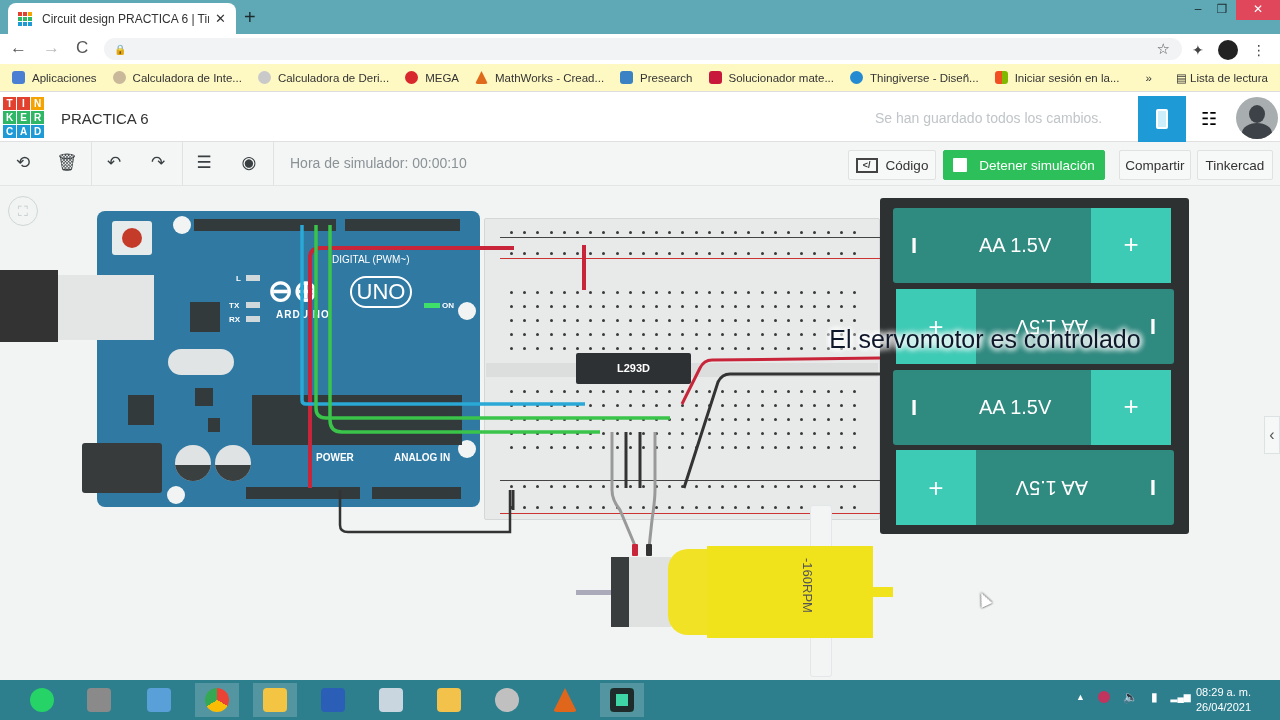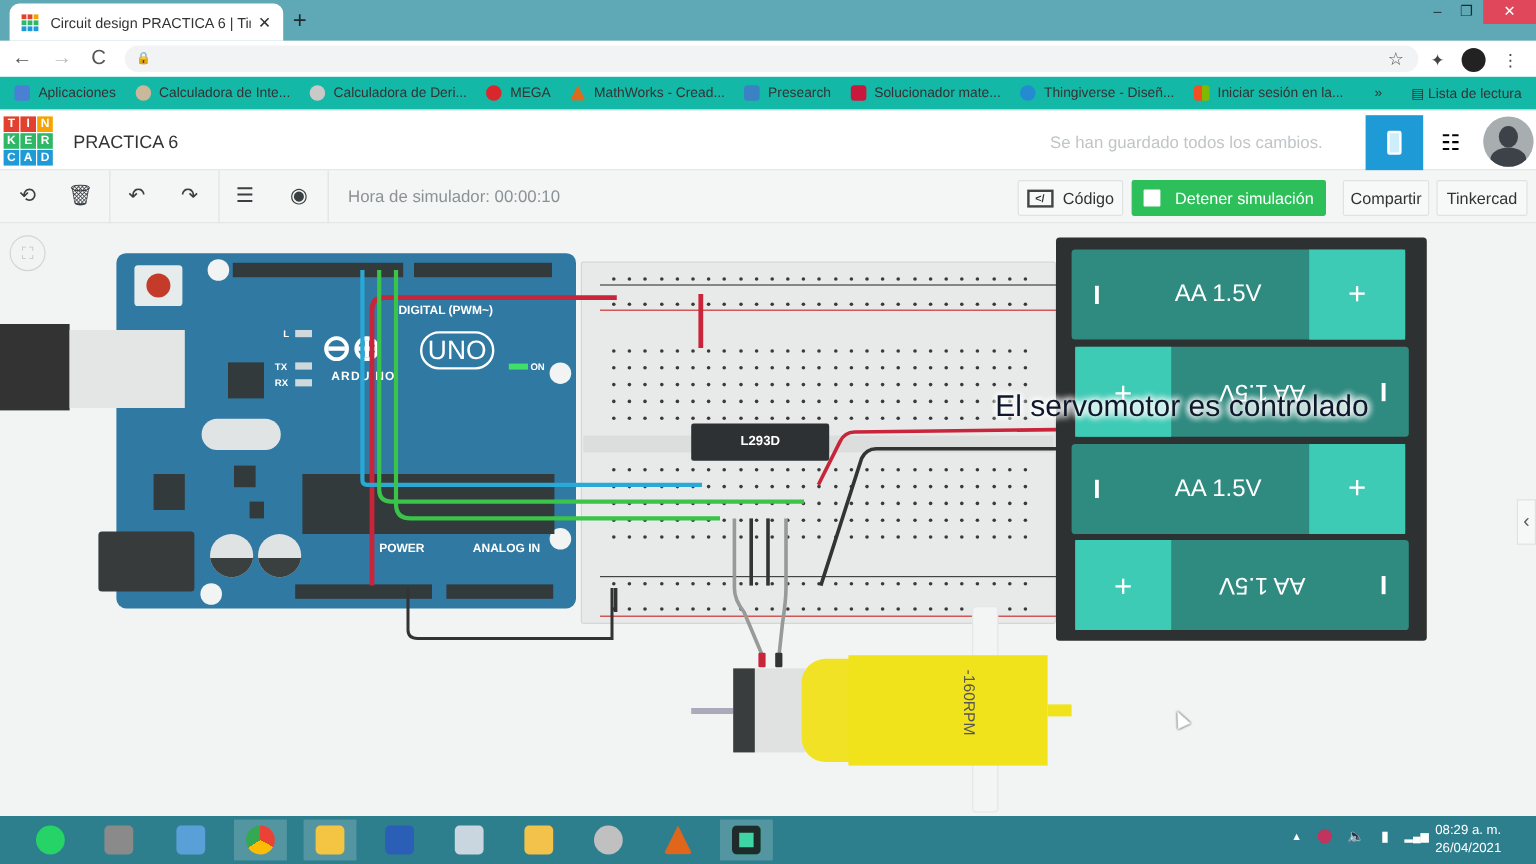--- a/index.html
+++ b/index.html
@@ -15,21 +15,21 @@
 #newtab{left:244px;top:6px;font-size:20px;color:#1d2a2e}
 .winbtn{top:0;height:20px;width:28px;text-align:center;font-size:12px;color:#1d2a2e;line-height:18px}
 #wclose{background:#e0475a;color:#fff;width:44px}
 #addrbar{left:0;top:34px;width:1280px;height:30px;background:#fff}
 #navicons{left:10px;top:38px;display:flex;gap:16px;font-size:17px;color:#555}
 #omni{left:104px;top:38px;width:1078px;height:22px;background:#f1f3f4;border-radius:11px;display:flex;align-items:center;padding-left:10px;font-size:13px;color:#222}
 #omni .lock{font-size:10px;color:#555;margin-right:8px}
 #omni .star{position:absolute;right:12px;color:#555;font-size:15px}
 #ext{left:1192px;top:40px;display:flex;gap:14px;align-items:center;font-size:14px;color:#444}
 #ext .av{width:20px;height:20px;border-radius:50%;background:#222}
-#bookmarks{left:0;top:64px;width:1280px;height:28px;background:#14b8a6;display:flex;align-items:center;padding-left:12px;font-size:11.5px;color:#333;border-bottom:1px solid #ddd}
+#bookmarks{left:0;top:64px;width:1280px;height:28px;background:#fef9c3;display:flex;align-items:center;padding-left:12px;font-size:11.5px;color:#333;border-bottom:1px solid #ddd}
 .bm{display:flex;align-items:center;margin-right:16px;white-space:nowrap}
 .bm .ic{width:13px;height:13px;border-radius:3px;margin-right:7px;display:inline-block}
 #readlist{position:absolute;right:12px;top:7px;font-size:11.5px;color:#333}
 
 #tchead{left:0;top:92px;width:1280px;height:50px;background:#fff;border-bottom:1px solid #e0e0e0}
 #logo{left:3px;top:97px;width:40px;height:42px;display:grid;grid-template-columns:repeat(3,13px);grid-template-rows:repeat(3,13px);gap:1px}
 #logo span{font-size:10px;color:#fff;font-weight:bold;text-align:center;line-height:13px}
 #ptitle{left:61px;top:110px;font-size:15px;color:#333}
 #saved{left:875px;top:110px;font-size:14px;color:#c0c5c8}
 #circviewbtn{left:1138px;top:96px;width:48px;height:46px;background:#1e9ad6;display:flex;align-items:center;justify-content:center}
@@ -59,21 +59,21 @@
 .header{background:#333a3c;height:12px}
 #reset{left:112px;top:221px;width:40px;height:34px;background:#e6ecec;border-radius:3px}
 #reset i{position:absolute;left:10px;top:7px;width:20px;height:20px;border-radius:50%;background:#c53b2a}
 #usb-plug{left:0;top:270px;width:58px;height:72px;background:#333}
 #usb-body{left:58px;top:275px;width:96px;height:65px;background:#e4e6e6}
 #jack-block{left:82px;top:443px;width:80px;height:50px;background:#373b3c;border-radius:3px}
 #chip{left:252px;top:395px;width:210px;height:50px;background:#333a3c}
 #uno-logo{left:268px;top:276px;width:70px;height:30px;color:#fff;font-size:30px;font-weight:bold;line-height:30px}
 #uno-text{left:350px;top:276px;width:62px;height:32px;border:2px solid #fff;border-radius:16px;color:#fff;font-size:22px;text-align:center;line-height:28px}
 #ardlbl{left:276px;top:309px;font-size:10px;color:#fff;font-weight:bold;letter-spacing:1px}
-#digital-lbl{left:332px;top:254px;font-size:10px;color:#fff;font-weight:bold}
+#digital-lbl{left:332px;top:254px;font-size:10px;color:#fff;font-weight:normal}
 #power-lbl{left:316px;top:452px;font-size:10px;color:#fff;font-weight:bold}
 #analog-lbl{left:394px;top:452px;font-size:10px;color:#fff;font-weight:bold}
 .smlbl{font-size:8px;color:#fff;font-weight:bold}
 .cap{width:36px;height:36px;border-radius:50%;background:#dfe3e3;overflow:hidden}
 .cap i{position:absolute;left:0;top:20px;width:36px;height:16px;background:#3a3f40}
 #crystal{left:168px;top:349px;width:66px;height:26px;background:#e0e4e4;border-radius:13px}
 
 #breadboard{left:484px;top:218px;width:396px;height:302px;background:#e8eaea;border:1px solid #d4d7d7;border-radius:2px}
 .bb-dotrow{position:absolute;left:22px;height:4px;display:flex;gap:10.2px}
 .bb-dotrow i{width:3px;height:3px;border-radius:50%;background:#3a3a3a;display:block}

